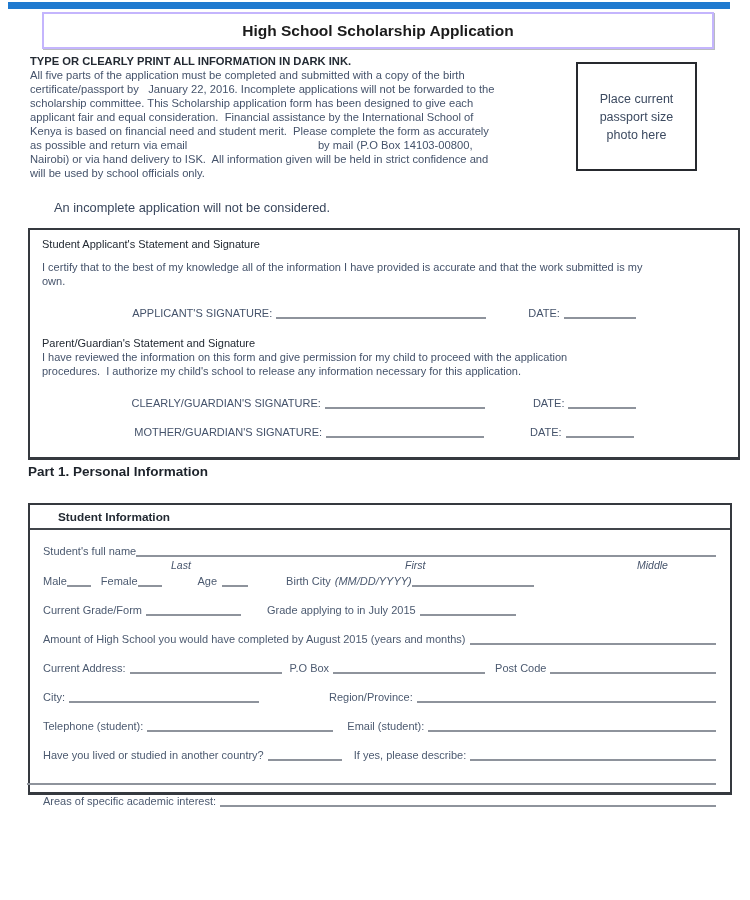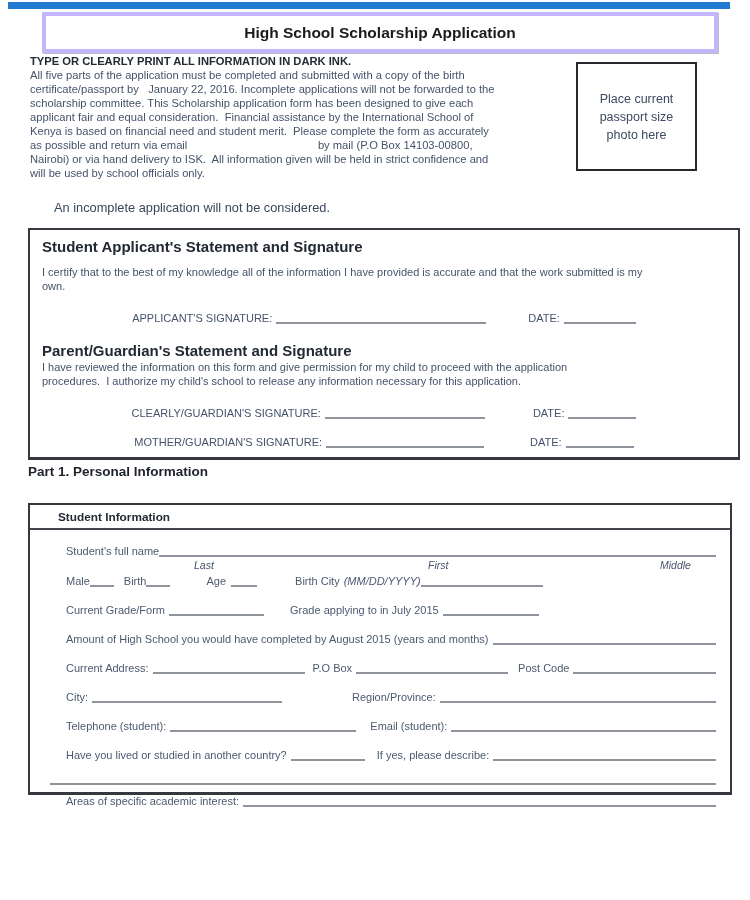--- a/index.html
+++ b/index.html
@@ -3,51 +3,51 @@
 <meta charset="utf-8">
 <style>
   html,body{margin:0;padding:0;background:#ffffff;}
   .page{position:relative;width:750px;height:900px;background:#ffffff;overflow:hidden;
         font-family:"Liberation Sans", sans-serif;color:#45536b;}
   .pre{white-space:pre-wrap;}
 
   .topbar{position:absolute;left:8px;top:2px;width:722px;height:7px;background:#1f7ad0;}
 
   .titlebox{position:absolute;left:42px;top:12px;width:668px;height:33px;
-            border:4px solid #c4b5fd;box-shadow:1px 1px 0 #b9bcc0;
+            border:2px solid #c4b5fd;box-shadow:1px 1px 0 #b9bcc0;
             display:flex;align-items:center;justify-content:center;}
   .titlebox .t{font-size:15.5px;font-weight:bold;color:#1b1b1b;}
 
   .intro{position:absolute;left:30px;top:55px;width:548px;}
   .intro .hd{font-size:11.2px;font-weight:bold;color:#232a33;margin-bottom:1px;}
   .intro .bd{font-size:11.2px;line-height:14px;color:#45536b;}
 
   .photobox{position:absolute;left:576px;top:62px;width:117px;height:105px;
             border:2.5px solid #26292e;display:flex;align-items:center;justify-content:center;
             text-align:center;}
   .photobox .pt{font-size:12.5px;line-height:18px;color:#3c4a60;}
 
   .notice{position:absolute;left:54px;top:200px;font-size:12.8px;color:#39465c;}
 
   .stmtbox{position:absolute;left:28px;top:228px;width:684px;height:211px;
            border:2px solid #35393f;border-bottom-width:3px;padding:8px 12px;}
-  .stmtbox .shd{font-size:15px;font-weight:bold;color:#232a33;}
+  .stmtbox .shd{font-size:11px;font-weight:normal;color:#232a33;}
   .stmtbox .sbd{font-size:11px;line-height:13.5px;margin-top:11px;color:#45536b;}
   .sigrow{display:flex;align-items:flex-end;font-size:11px;margin-top:18px;color:#45536b;justify-content:center;}
   .sigrow .bl{margin-left:4px;}
   .bl{display:inline-block;border-bottom:2px solid #8e939c;height:11px;}
   .grow{flex:1;}
 
   .part1hd{position:absolute;left:28px;top:464px;font-size:13.5px;font-weight:bold;color:#1d232b;}
 
   .infobox{position:absolute;left:28px;top:503px;width:704px;height:292px;
            border:2px solid #35393f;border-bottom-width:3px;box-sizing:border-box;}
   .infobox .ihd{height:23px;border-bottom:2px solid #41454b;display:flex;align-items:center;
                 padding-left:28px;font-size:11.8px;font-weight:bold;color:#232a33;}
-  .rows{padding:13px 14px 0 36px;}
+  .rows{padding:13px 14px 0 13px;}
   .row{display:flex;align-items:flex-end;font-size:11px;height:14px;margin-bottom:15px;color:#4c5a70;}
   .row .lbl{white-space:nowrap;}
   .it{font-style:italic;}
   .subrow{position:relative;height:13px;margin-bottom:1px;font-size:10.5px;}
   .subrow span{position:absolute;top:0;}
   .mb2{margin-bottom:2px;}
   .mb10{margin-bottom:10px;}
   .mb8{margin-bottom:8px;}
   .fullline{margin-left:-16px;margin-right:0;}
 </style>
@@ -123,21 +123,21 @@
 
       <div class="subrow it">
         <span style="left:128px">Last</span>
         <span style="left:362px">First</span>
         <span style="left:594px">Middle</span>
       </div>
 
       <div class="row">
         <span class="lbl">Male</span>
         <span class="bl" style="width:24px"></span>
-        <span class="lbl" style="margin-left:10px">Birth</span>
+        <span class="lbl" style="margin-left:10px">Female</span>
         <span class="bl" style="width:24px"></span>
         <span class="lbl" style="margin-left:36px">Age</span>
         <span class="bl" style="width:26px;margin-left:5px"></span>
         <span class="lbl" style="margin-left:38px">Birth City</span>
         <span class="lbl it" style="margin-left:4px">(MM/DD/YYYY)</span>
         <span class="bl" style="width:122px"></span>
       </div>
 
       <div class="row">
         <span class="lbl">Current Grade/Form</span>

